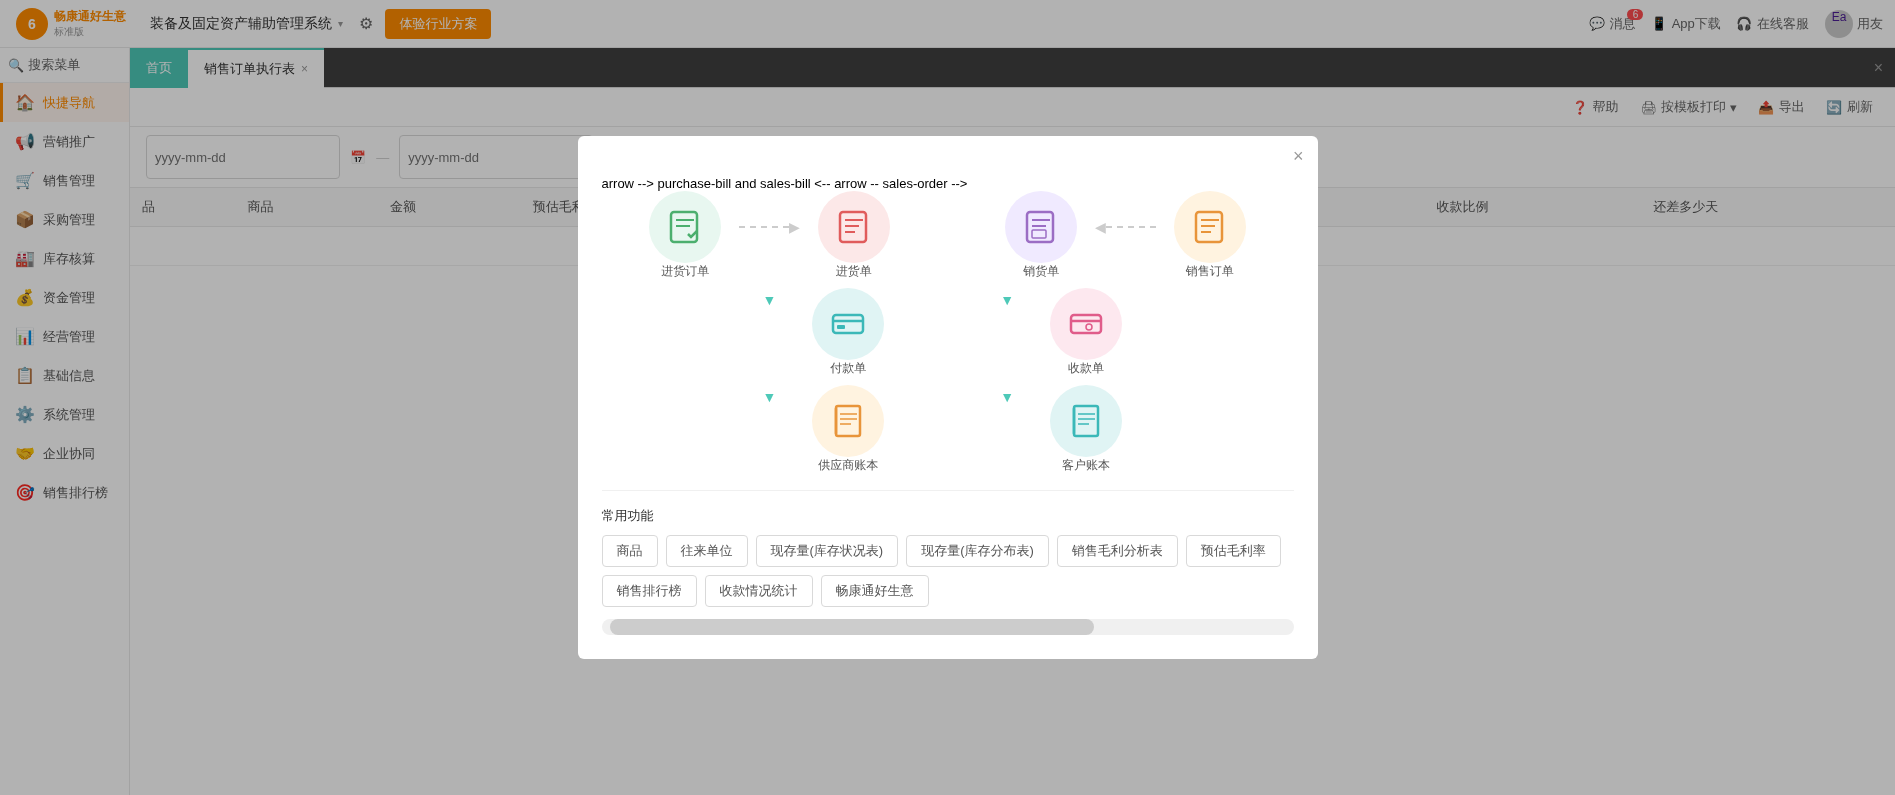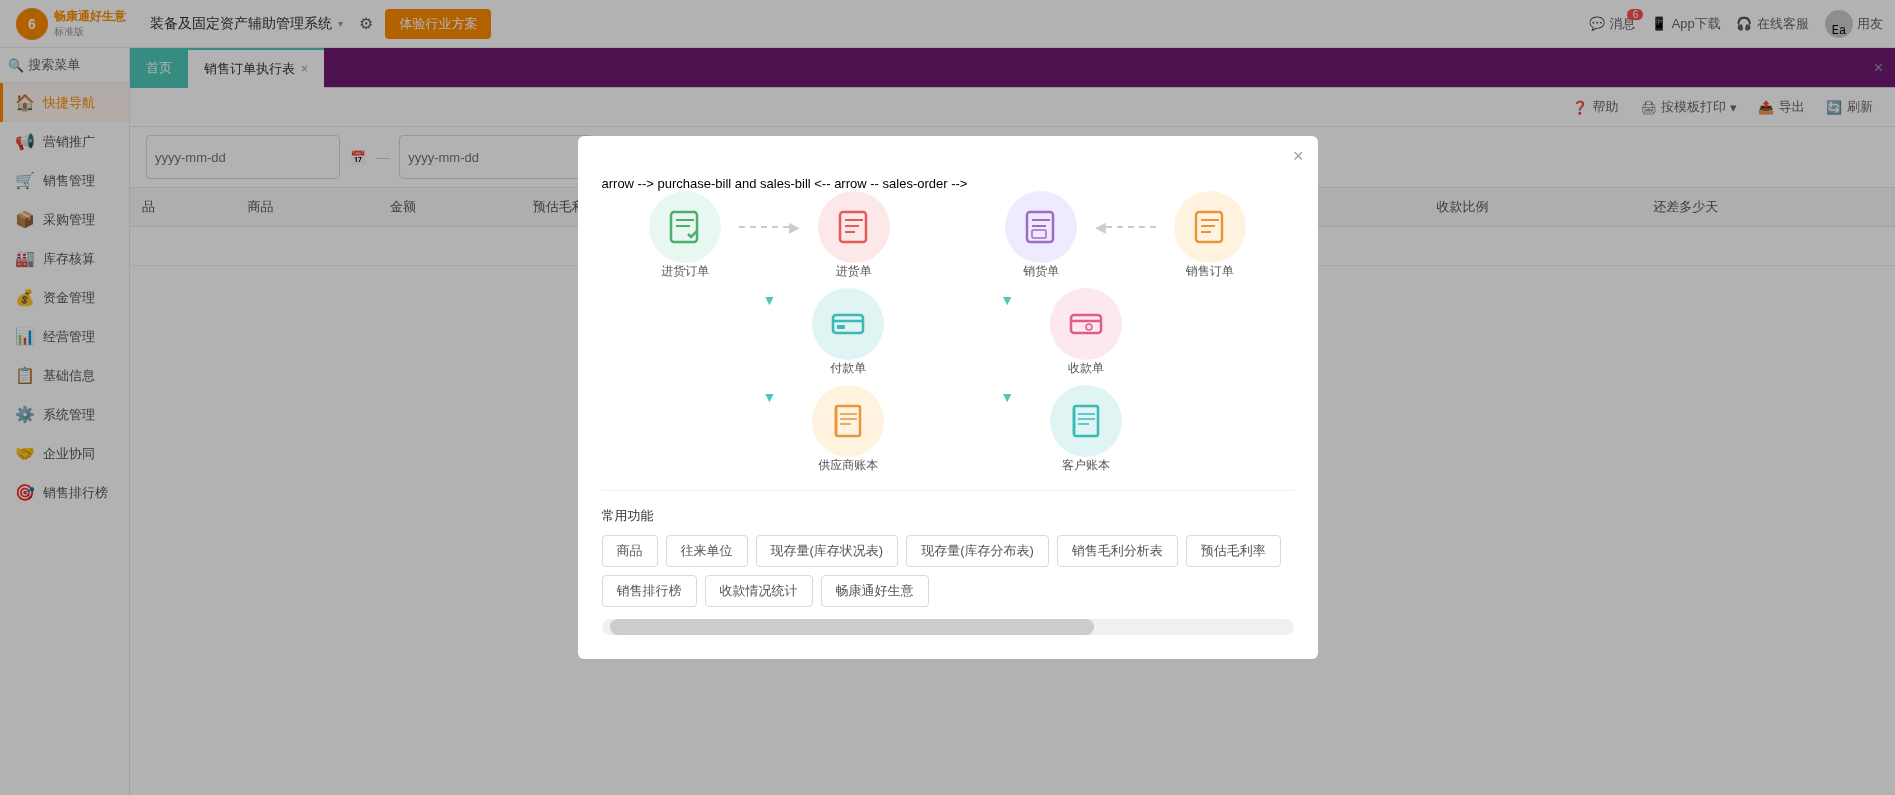--- a/index.html
+++ b/index.html
@@ -4,37 +4,37 @@
   <style>
     * { box-sizing: border-box; margin: 0; padding: 0; }
     body { font-family: 'Microsoft YaHei', Arial, sans-serif; font-size: 13px; background: #f5f5f5; overflow: hidden; }
 
     
     .app-wrapper { display: flex; flex-direction: column; height: 795px; width: 1895px; }
     .top-bar { display: flex; align-items: center; height: 48px; background: #fff; border-bottom: 1px solid #e8e8e8; padding: 0 12px; }
     .main-area { display: flex; flex: 1; overflow: hidden; }
     .sidebar { width: 130px; background: #fff; border-right: 1px solid #e8e8e8; display: flex; flex-direction: column; }
     .content-area { flex: 1; display: flex; flex-direction: column; overflow: hidden; }
-    .tab-bar { display: flex; align-items: center; background: #701a75; border-bottom: 1px solid #d9d9d9; height: 40px; padding: 0; }
+    .tab-bar { display: flex; align-items: center; background: #404040; border-bottom: 1px solid #d9d9d9; height: 40px; padding: 0; }
 
     
     .logo-area { display: flex; align-items: center; width: 130px; padding-left: 4px; }
     .logo-icon { width: 32px; height: 32px; background: #ff8c00; border-radius: 50%; display: flex; align-items: center; justify-content: center; color: #fff; font-size: 14px; font-weight: bold; margin-right: 6px; }
     .logo-text { font-size: 11px; color: #333; line-height: 1.3; }
     .logo-text .line1 { font-weight: bold; color: #ff8c00; font-size: 12px; }
     .logo-text .line2 { color: #999; font-size: 10px; }
     .system-title { display: flex; align-items: center; font-size: 14px; color: #333; margin-left: 8px; }
     .system-title span { margin-right: 6px; }
     .dropdown-arrow { color: #999; font-size: 10px; }
     .gear-btn { margin-left: 10px; color: #666; font-size: 16px; cursor: pointer; }
     .trial-btn { margin-left: 12px; background: #ff8c00; color: #fff; border: none; border-radius: 4px; padding: 6px 14px; font-size: 13px; cursor: pointer; }
     .top-right { margin-left: auto; display: flex; align-items: center; gap: 16px; }
     .top-right-item { display: flex; align-items: center; gap: 4px; color: #666; font-size: 13px; cursor: pointer; position: relative; }
     .badge { background: #ff4d4f; color: #fff; font-size: 10px; border-radius: 8px; padding: 0 4px; position: absolute; top: -6px; right: -8px; min-width: 16px; text-align: center; }
-    .user-avatar { width: 28px; height: 28px; background: #ccc; border-radius: 50%; display: flex; align-items: flex-end; justify-content: center; font-size: 12px; color: #000000; font-family: Liberation Mono, monospace; }
+    .user-avatar { width: 28px; height: 28px; background: #ccc; border-radius: 50%; display: flex; align-items: flex-start; justify-content: center; font-size: 12px; color: #4c1d95; }
 
     
     .sidebar-search { padding: 8px; border-bottom: 1px solid #f0f0f0; display: flex; align-items: center; gap: 4px; color: #666; font-size: 13px; cursor: pointer; }
     .sidebar-item { display: flex; align-items: center; padding: 10px 12px; gap: 8px; font-size: 13px; color: #555; cursor: pointer; border-left: 3px solid transparent; }
     .sidebar-item.active { background: #fff5f0; border-left-color: #ff8c00; color: #ff8c00; }
     .sidebar-item .item-icon { font-size: 16px; }
 
     
     .tab-item { height: 40px; padding: 0 16px; display: flex; align-items: center; font-size: 13px; cursor: pointer; color: #666; gap: 6px; }
     .tab-item.home { background: #4ec9b8; color: #fff; }

